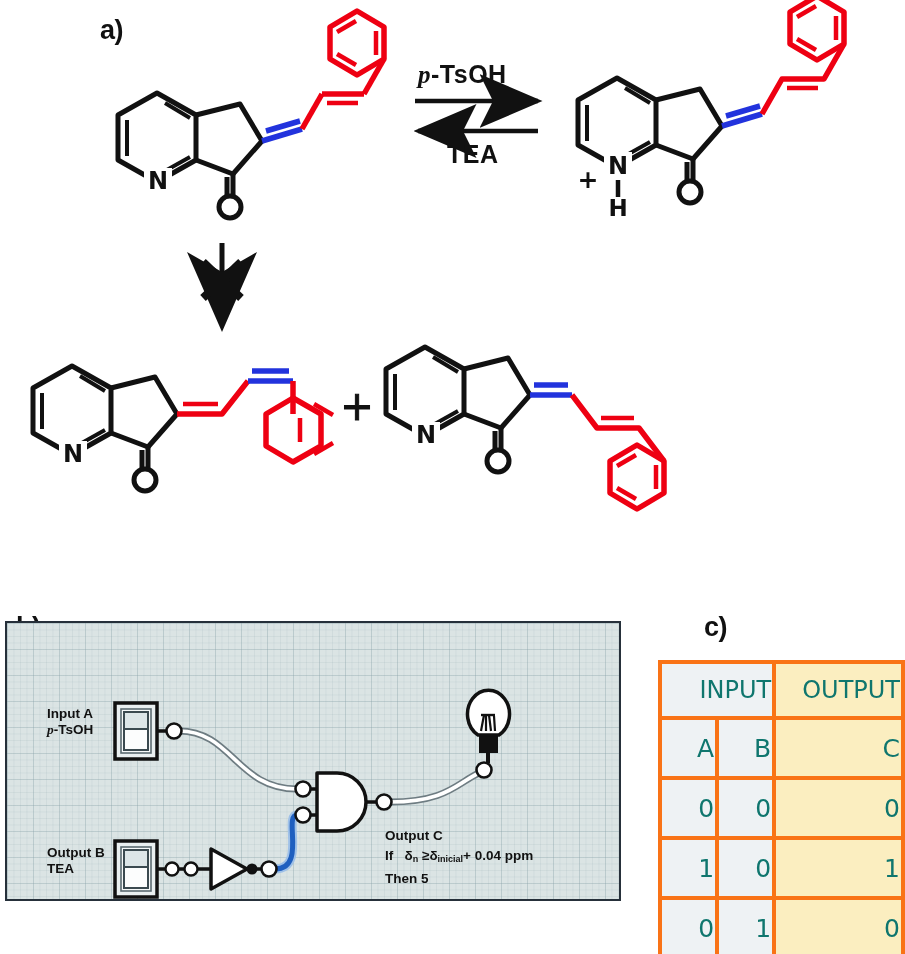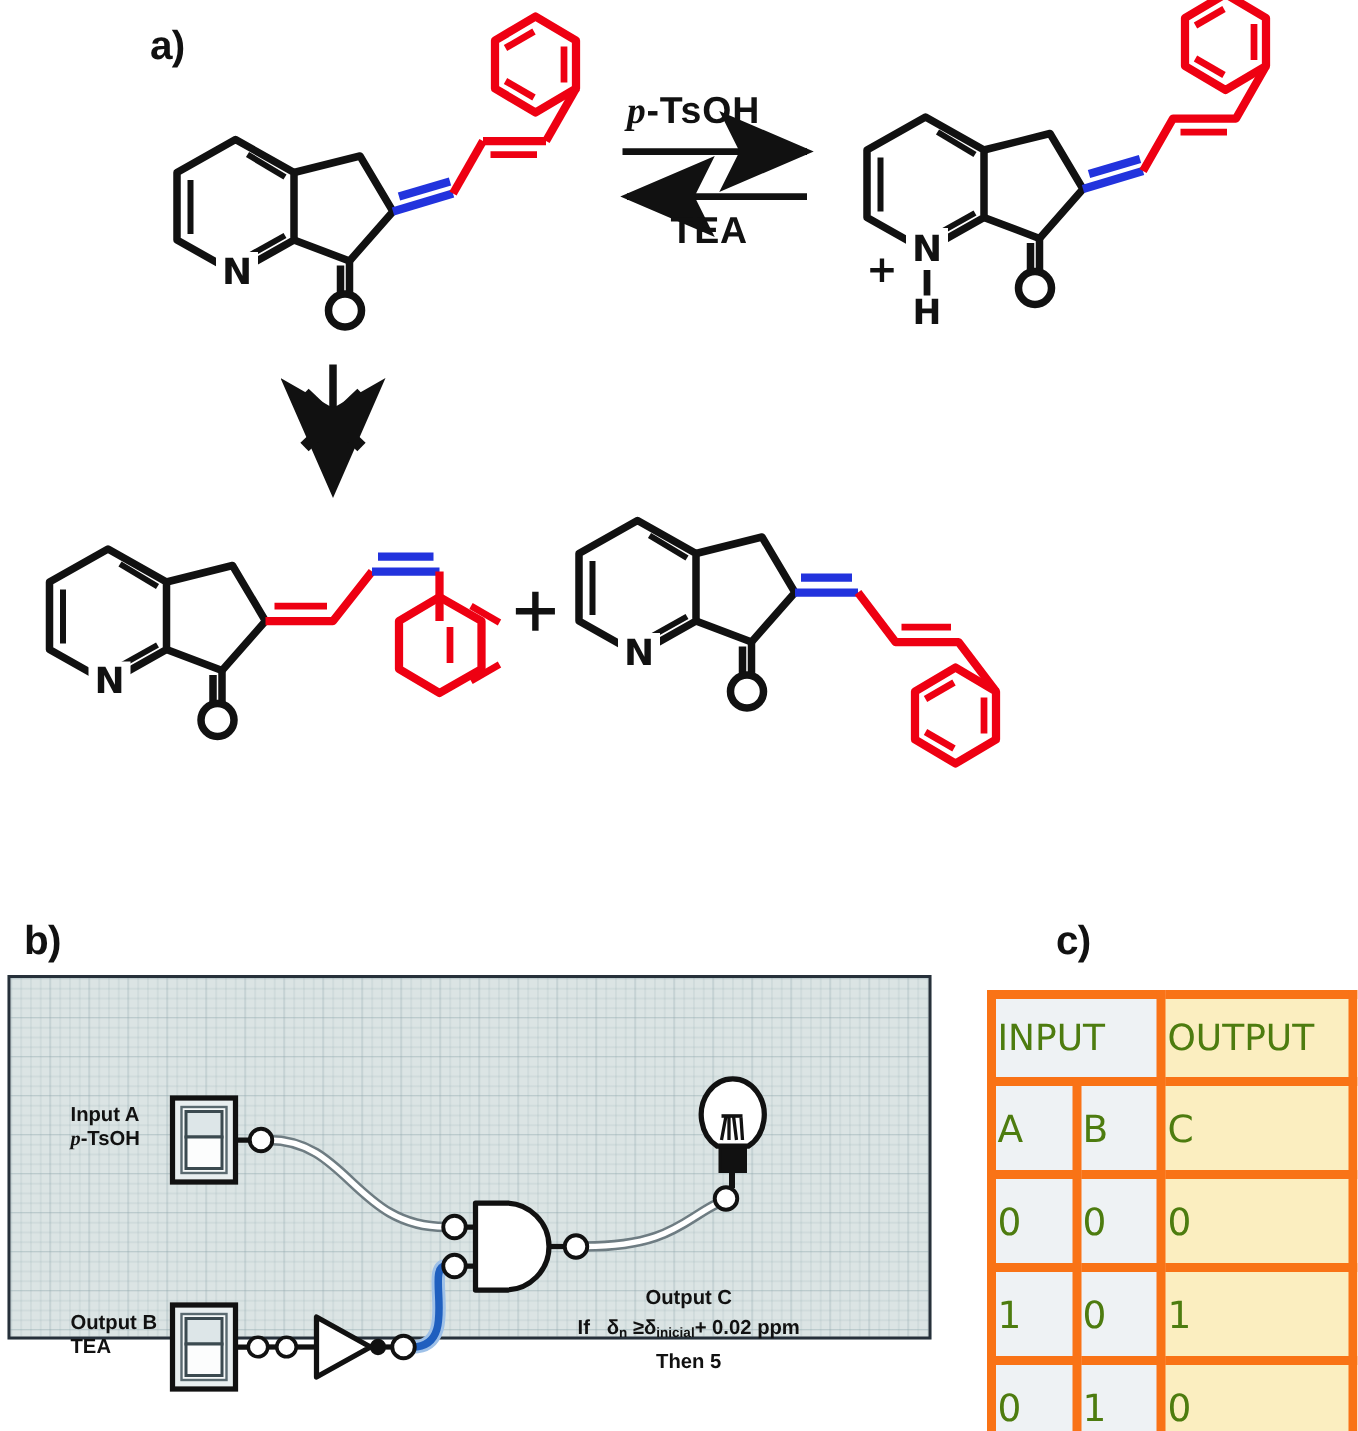--- a/index.html
+++ b/index.html
@@ -7,37 +7,37 @@
        font-family:"Liberation Sans",sans-serif;color:#111;overflow:hidden;}
   .fig{position:absolute;inset:0;}
   .panel-letter{position:absolute;font-weight:bold;font-size:27px;letter-spacing:-0.5px;}
   svg{display:block;}
   .abs{position:absolute;}
 
   
   #scheme-a{position:absolute;left:0;top:0;width:905px;height:600px;}
 
   
-  #circuit-box{position:absolute;left:5px;top:650px;width:616px;height:243px;
+  #circuit-box{position:absolute;left:5px;top:621px;width:616px;height:280px;
      background:#dbe4e4;border:2px solid #26303a;box-sizing:border-box;
      background-image:
        linear-gradient(to right, rgba(140,165,170,.30) 1px, transparent 1px),
        linear-gradient(to bottom, rgba(140,165,170,.30) 1px, transparent 1px),
        linear-gradient(to right, rgba(140,165,170,.14) 1px, transparent 1px),
        linear-gradient(to bottom, rgba(140,165,170,.14) 1px, transparent 1px);
      background-size:26px 26px,26px 26px,6.5px 6.5px,6.5px 6.5px;}
   .clabel{position:absolute;font-weight:bold;font-size:13.5px;line-height:15.5px;color:#111;}
   .clabel i{font-style:italic;}
   .sub{font-size:9px;vertical-align:-2px;}
 
   
   #truth-table{position:absolute;left:658px;top:660px;border-collapse:collapse;
      border:3px solid #000;}
-  #truth-table td{border:6px solid #f97316;text-align:left;
-     font-family:"DejaVu Sans",sans-serif;font-size:25px;color:#4d7c0f;
+  #truth-table td{border:4px solid #f97316;text-align:right;
+     font-family:"DejaVu Sans",sans-serif;font-size:25px;color:#0f766e;
      background:#eef2f4;height:54px;}
   #truth-table td.out{background:#fbeec0;margin-left:16px;}
   #truth-table td.ab{width:52px;}
   #truth-table td.c{width:124px;}
   #truth-table tr.head td{font-size:24px;height:50px;}
 </style>
 </head>
 <body>
 
 <div class="fig">
@@ -266,25 +266,25 @@
     <div class="clabel" style="left:40px;top:83px;">
       <div>Input A</div>
       <div><i style="font-family:'Liberation Serif',serif;font-style:italic;font-weight:bold;">p</i><span>-TsOH</span></div>
     </div>
 
     <div class="clabel" style="left:40px;top:222px;">
       <div>Output B</div>
       <div>TEA</div>
     </div>
 
-    <div class="clabel" style="left:378px;top:203px;line-height:20px;text-align:center;">
+    <div class="clabel" style="left:378px;top:203px;line-height:20px;">
       <div>Output C</div>
       <div>
         <span>If</span>&nbsp;&nbsp;&nbsp;<span>δ</span><span class="sub">n</span>
-        <span>≥</span><span>δ</span><span class="sub">inicial</span><span>+ 0.02 ppm</span>
+        <span>≥</span><span>δ</span><span class="sub">inicial</span><span>+ 0.04 ppm</span>
       </div>
       <div>Then 5</div>
     </div>
 
     <svg width="612" height="284" viewBox="0 0 612 284" style="position:absolute;left:0;top:0;">
 
       <g>
         <rect x="108" y="80" width="42" height="56" fill="#e9eff0" stroke="#111" stroke-width="3.5"></rect>
         <rect x="114" y="86" width="30" height="44" fill="#f6f9f9" stroke="#5a6a70" stroke-width="1.6"></rect>
         <rect x="117" y="89" width="24" height="17" fill="#dde6e8" stroke="#3b4a50" stroke-width="2"></rect>

